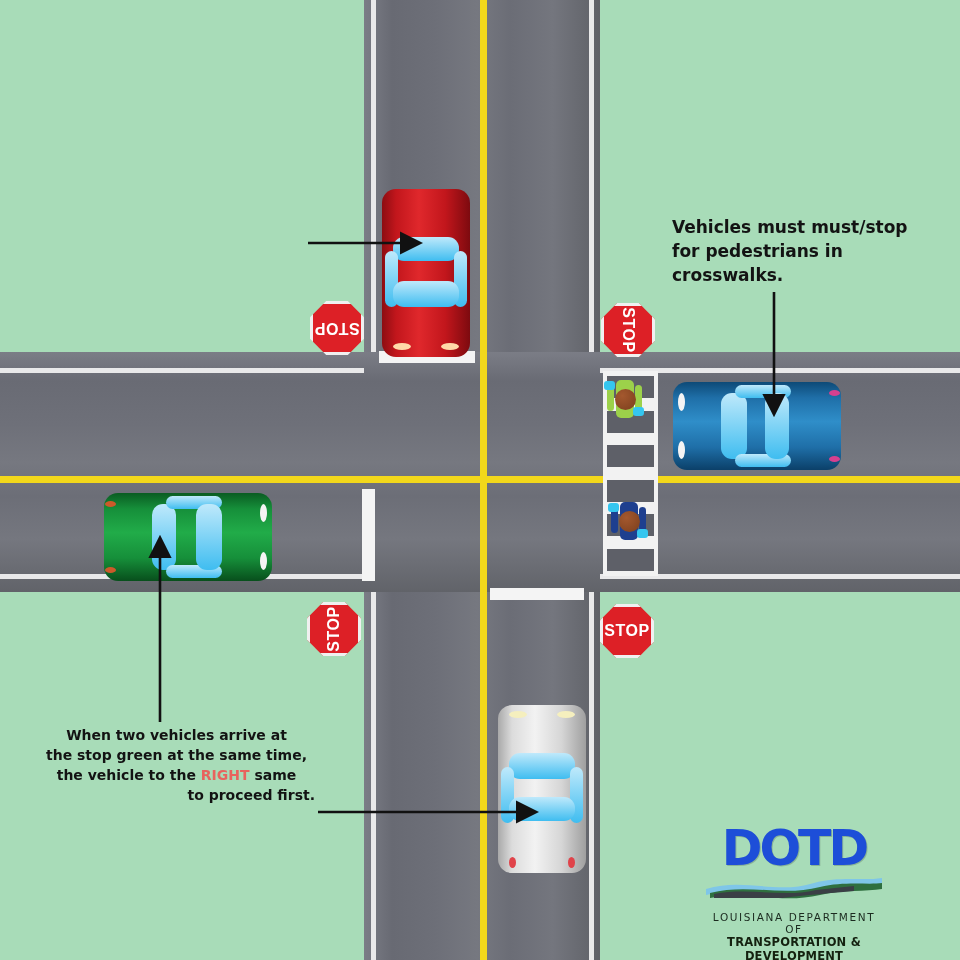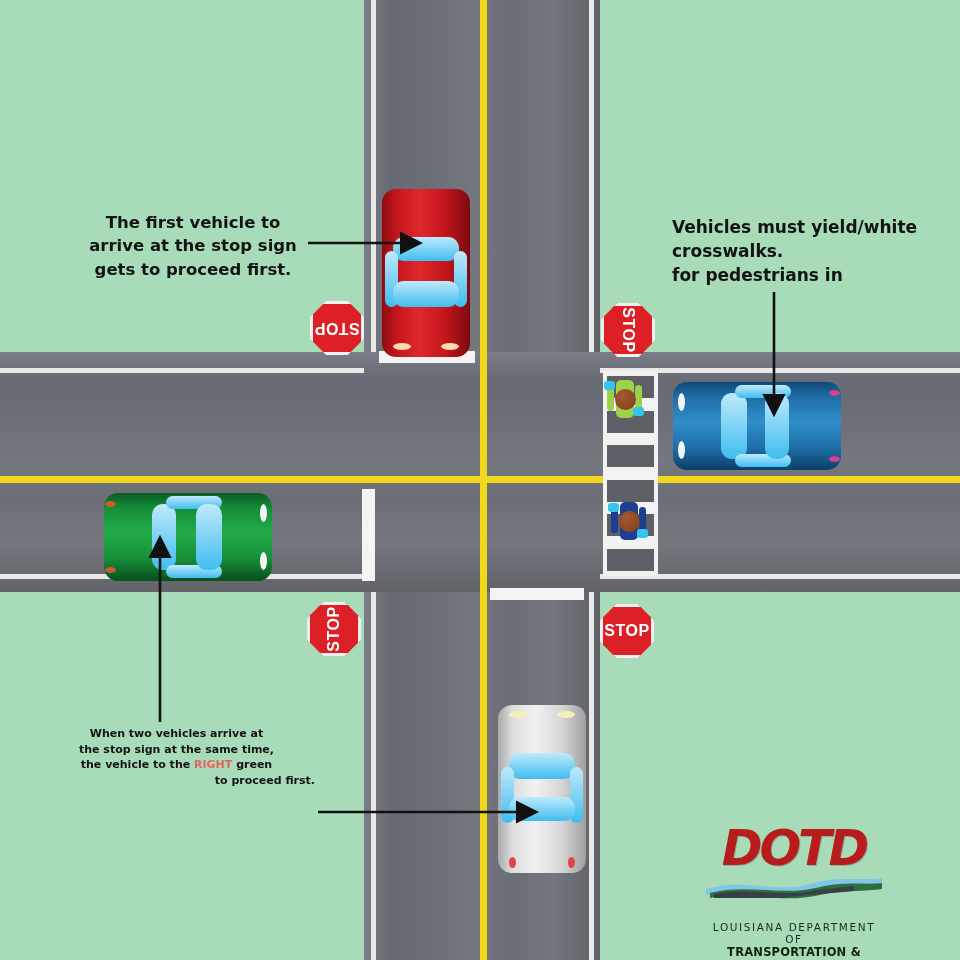--- a/index.html
+++ b/index.html
@@ -229,51 +229,50 @@
 
   .callout {
     position: absolute;
     font-family: "DejaVu Sans", sans-serif;
     font-weight: bold;
     color: #131313;
     line-height: 1.42;
   }
   .c-topleft  { left: 78px;  top: 211px; width: 230px; font-size: 16.5px; text-align: center; }
   .c-right    { left: 672px; top: 215px; width: 250px; font-size: 17px;   text-align: left; }
-  .c-bottom   { left: 34px;  top: 726px; width: 285px; font-size: 11px;   text-align: center; }
+  .c-bottom   { left: 34px;  top: 726px; width: 285px; font-size: 14px;   text-align: center; }
   .c-bottom2  { left: 34px;  top: 845px; width: 285px; font-size: 14.5px; text-align: center; }
   .hl-right   { color: #e8635d; }
 
   
   .arrow-svg { position: absolute; overflow: visible; }
 
   
   .logo {
     position: absolute;
     left: 704px; top: 826px;
     width: 180px; height: 100px;
   }
   .logo-word {
     font-family: "DejaVu Sans", sans-serif;
     font-weight: bold;
     font-size: 49px;
-    color: #b91c1c;
+    color: #1d4ed8;
     letter-spacing: -3px;
-    font-style: italic;
     line-height: 0.95;
     text-align: center;
     text-shadow: 1px 1px 0 rgba(0,0,0,0.18);
   }
   .logo-l1 {
     font-family: "DejaVu Sans", sans-serif;
     font-size: 10.5px;
     color: #1b2a1f;
     letter-spacing: 1.6px;
     text-align: center;
-    margin-top: 18px;
+    margin-top: 8px;
   }
   .logo-l2 {
     font-family: "DejaVu Sans", sans-serif;
     font-weight: bold;
     font-size: 11.5px;
     color: #14210f;
     letter-spacing: 0.2px;
     text-align: center;
   }
 </style>
@@ -394,37 +393,32 @@
 
   <div class="stopsign" style="left:600px; top:604px;">
     <div class="oct">
       <span class="txt">STOP</span>
     </div>
   </div>
 
   <div class="title-block">
   </div>
 
-  <div class="callout c-topleft">
-    <div>The first vehicle to</div>
-    <div>arrive at the stop sign</div>
-    <div>gets to proceed first.</div>
-  </div>
 
   <div class="callout c-right">
-    <div>Vehicles must yield/white</div>
+    <div>Vehicles must must/stop</div>
+    <div>for pedestrians in</div>
     <div>crosswalks.</div>
-    <div>for pedestrians in</div>
   </div>
 
   <div class="callout c-bottom">
     <div>When two vehicles arrive at</div>
-    <div>the stop sign at the same time,</div>
+    <div>the stop green at the same time,</div>
     <div>
-      <span>the vehicle to the </span><span class="hl-right">RIGHT</span><span> green</span>
+      <span>the vehicle to the </span><span class="hl-right">RIGHT</span><span> same</span>
     </div>
     <div style="text-align:right; padding-right:4px;">to proceed first.</div>
   </div>
 
 
   <svg class="arrow-svg" style="left:0; top:0;" width="960" height="960">
     <defs>
       <marker id="ah" markerWidth="9" markerHeight="9" refX="7" refY="4.5" orient="auto" markerUnits="strokeWidth">
         <path d="M0,0 L9,4.5 L0,9 z" fill="#111111"></path>
       </marker>

